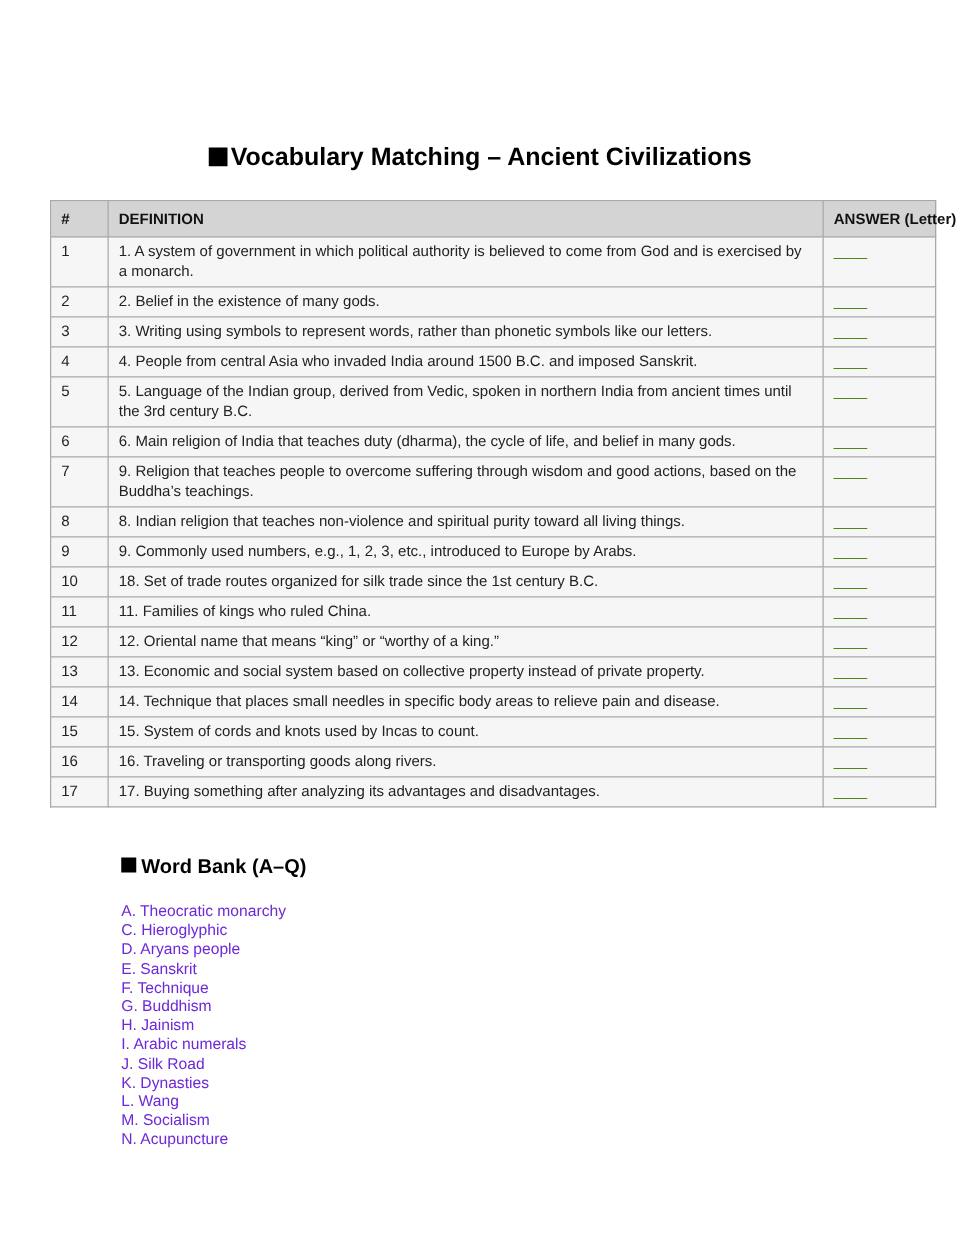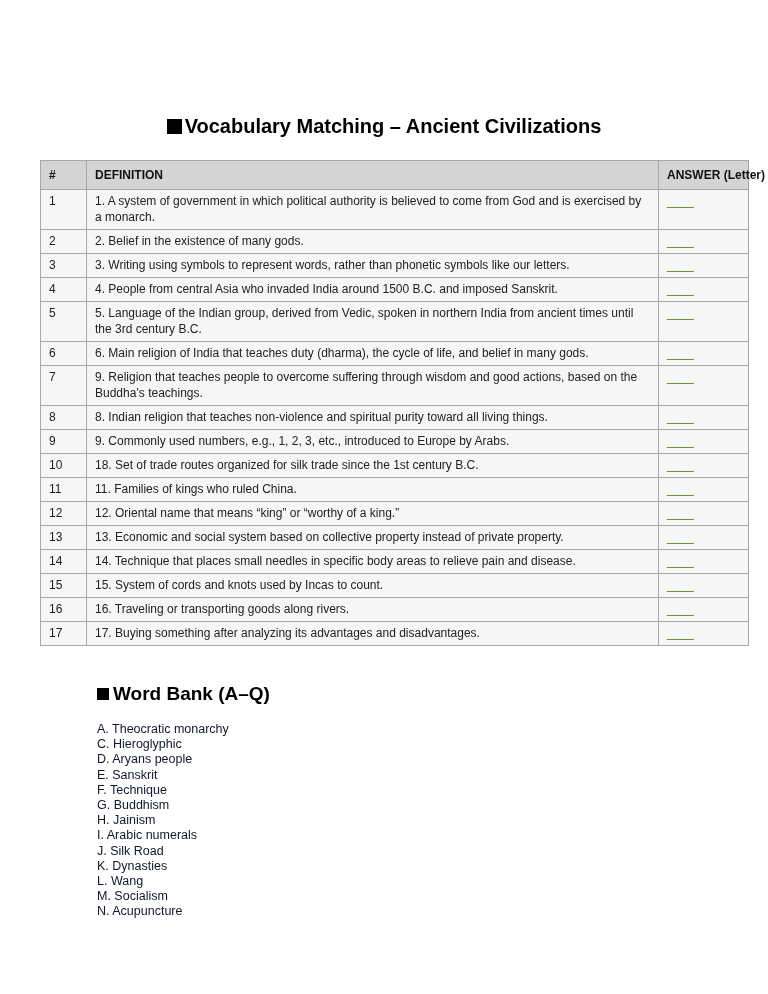--- a/index.html
+++ b/index.html
@@ -75,33 +75,33 @@
   .col-ans  { width: 90px; }
   .blank {
     color: #4d7c0f;
     letter-spacing: 0px;
     font-size: 12px;
     white-space: nowrap;
   }
   
   h2.wb-title {
     margin: 37px 0 0 97px;
-    font-size: 19px;
+    font-size: 16px;
     font-weight: bold;
     color: #000;
     line-height: 21px;
     white-space: nowrap;
   }
   .wb-list {
     margin: 18px 0 0 97px;
   }
   .wb-item {
     font-size: 12.5px;
     line-height: 15.2px;
-    color: #0f172a;
+    color: #6d28d9;
     white-space: nowrap;
   }
 </style>
 </head>
 <body>
 
 <div class="page">
 
   <h1 class="doc-title">
     <span class="marker-sq"></span><span>Vocabulary Matching – Ancient Civilizations</span>

